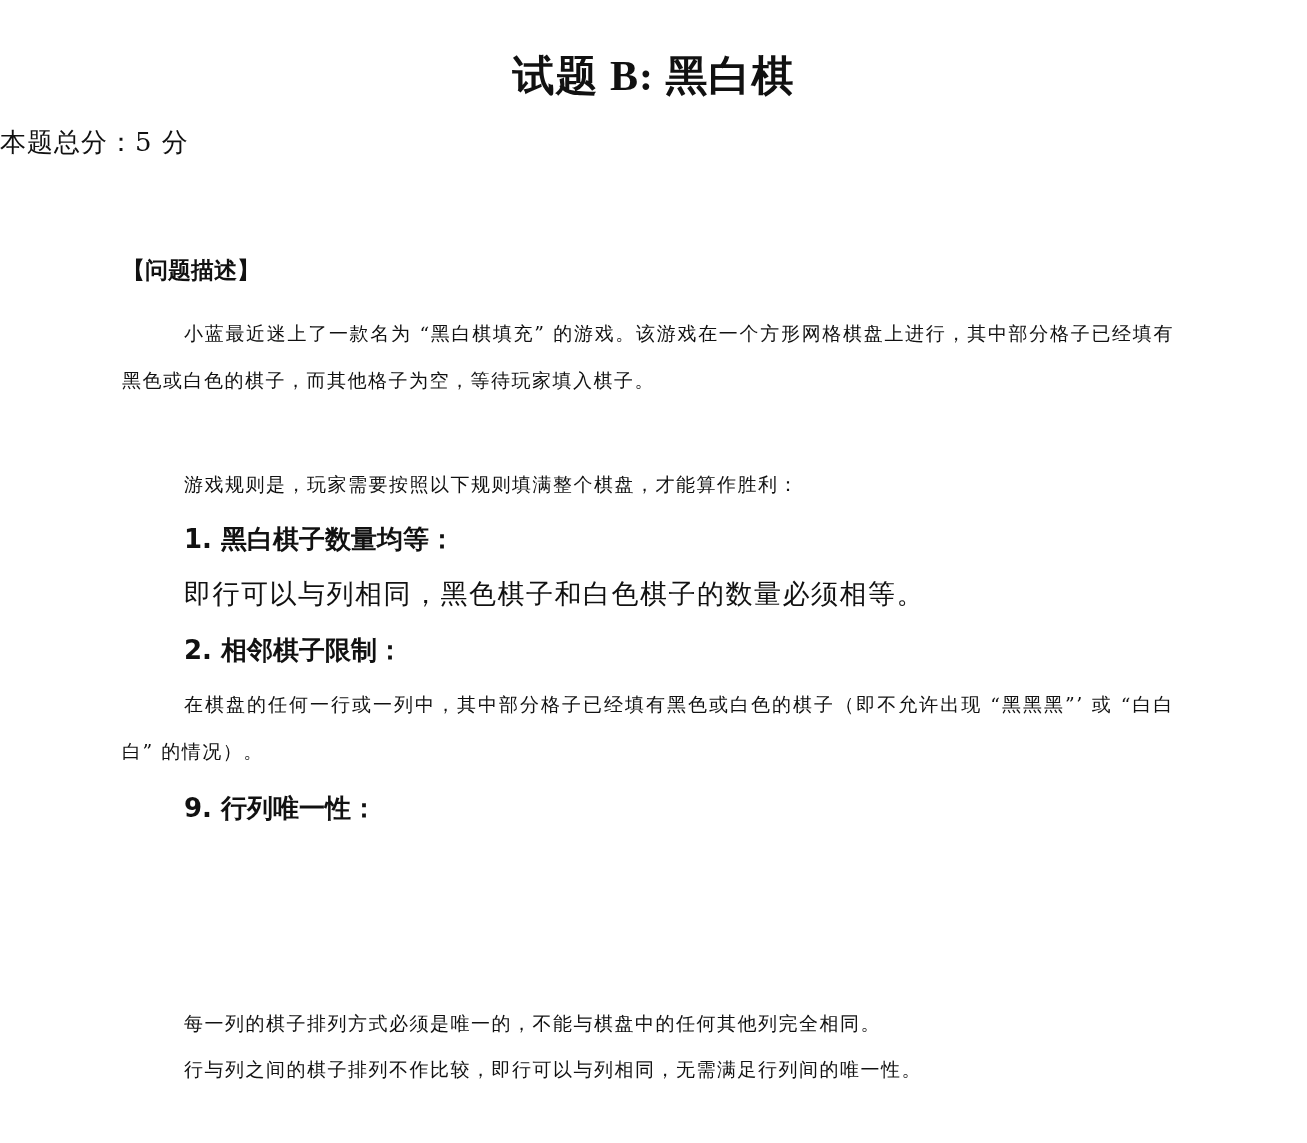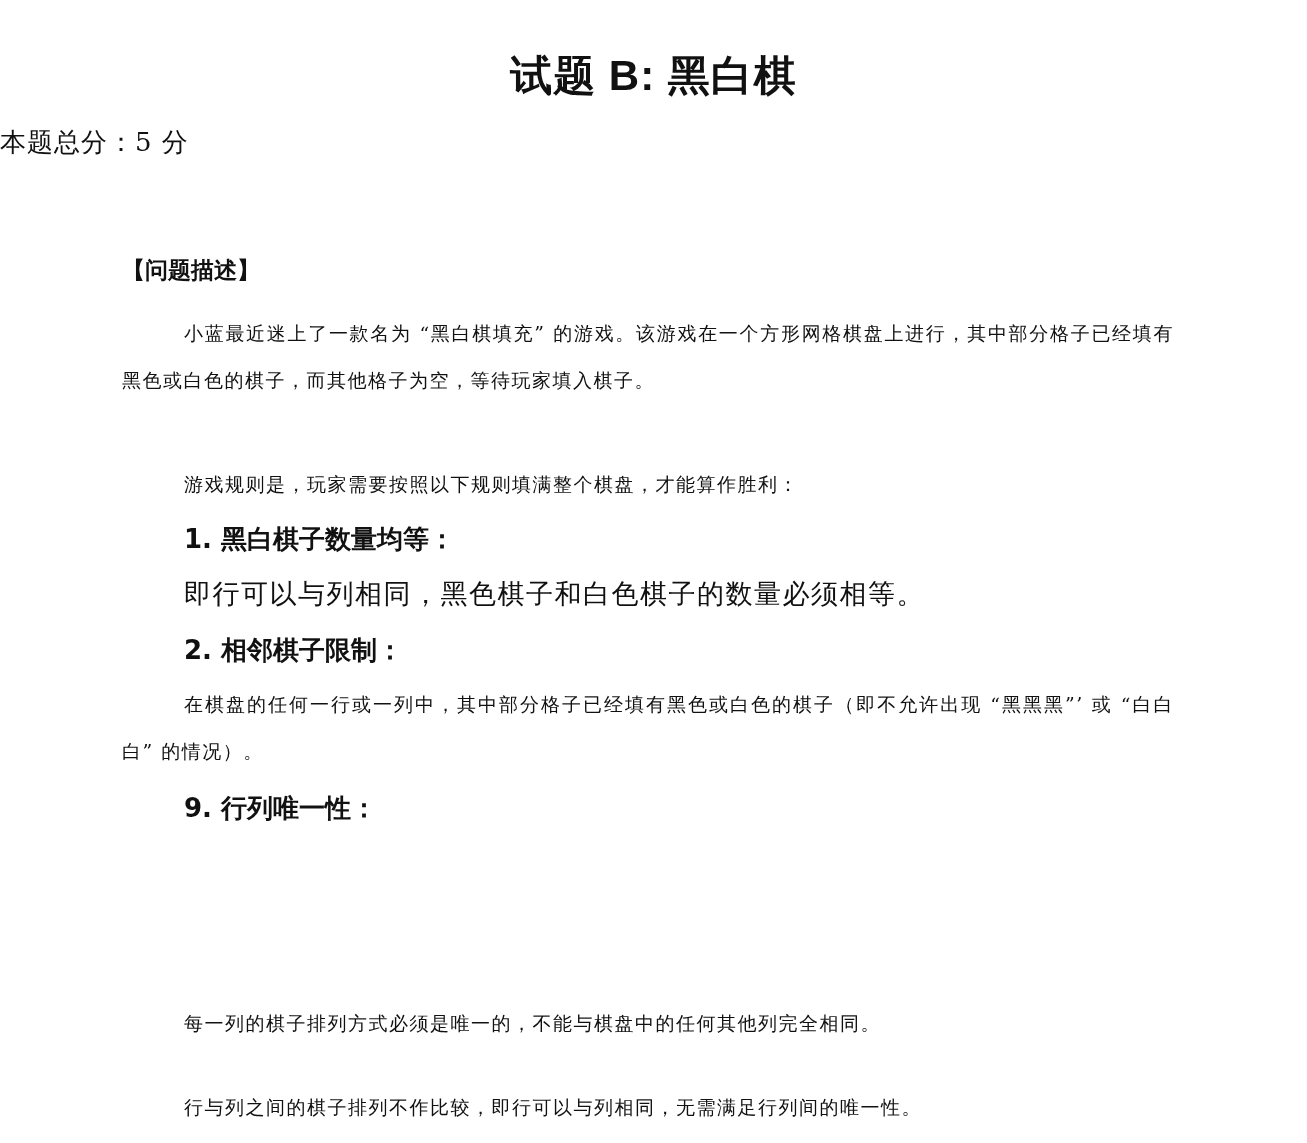--- a/index.html
+++ b/index.html
@@ -25,21 +25,21 @@
     .title {
       position: absolute;
       left: 0;
       width: 1307px;
       top: 48px;
       text-align: center;
       font-size: 42px;
       line-height: 56px;
       font-weight: bold;
       letter-spacing: 1px;
-      font-family: Liberation Sans, sans-serif;
+      font-family: Liberation Serif, serif;
     }
     .subtitle {
       position: absolute;
       left: 0;
       width: 1307px;
       top: 124px;
       text-align: left;
       font-size: 26px;
       line-height: 36px;
       letter-spacing: 1px;
@@ -103,15 +103,15 @@
 
   <div class="rule-heading" style="top:630px;">2. 相邻棋子限制：</div>
 
   <p class="para indent" style="top:681px;">在棋盘的任何一行或一列中，其中部分格子已经填有黑色或白色的棋子（即不允许出现 “黑黑黑”’ 或 “白白白” 的情况）。</p>
 
   <div class="rule-heading" style="top:788px;">9. 行列唯一性：</div>
 
 
   <p class="para indent" style="top:990px;margin-top:10px;">每一列的棋子排列方式必须是唯一的，不能与棋盘中的任何其他列完全相同。</p>
 
-  <p class="para indent" style="top:1084px;">行与列之间的棋子排列不作比较，即行可以与列相同，无需满足行列间的唯一性。</p>
+  <p class="para indent" style="top:1046px;">行与列之间的棋子排列不作比较，即行可以与列相同，无需满足行列间的唯一性。</p>
 
 </div>
 
 </body></html>

